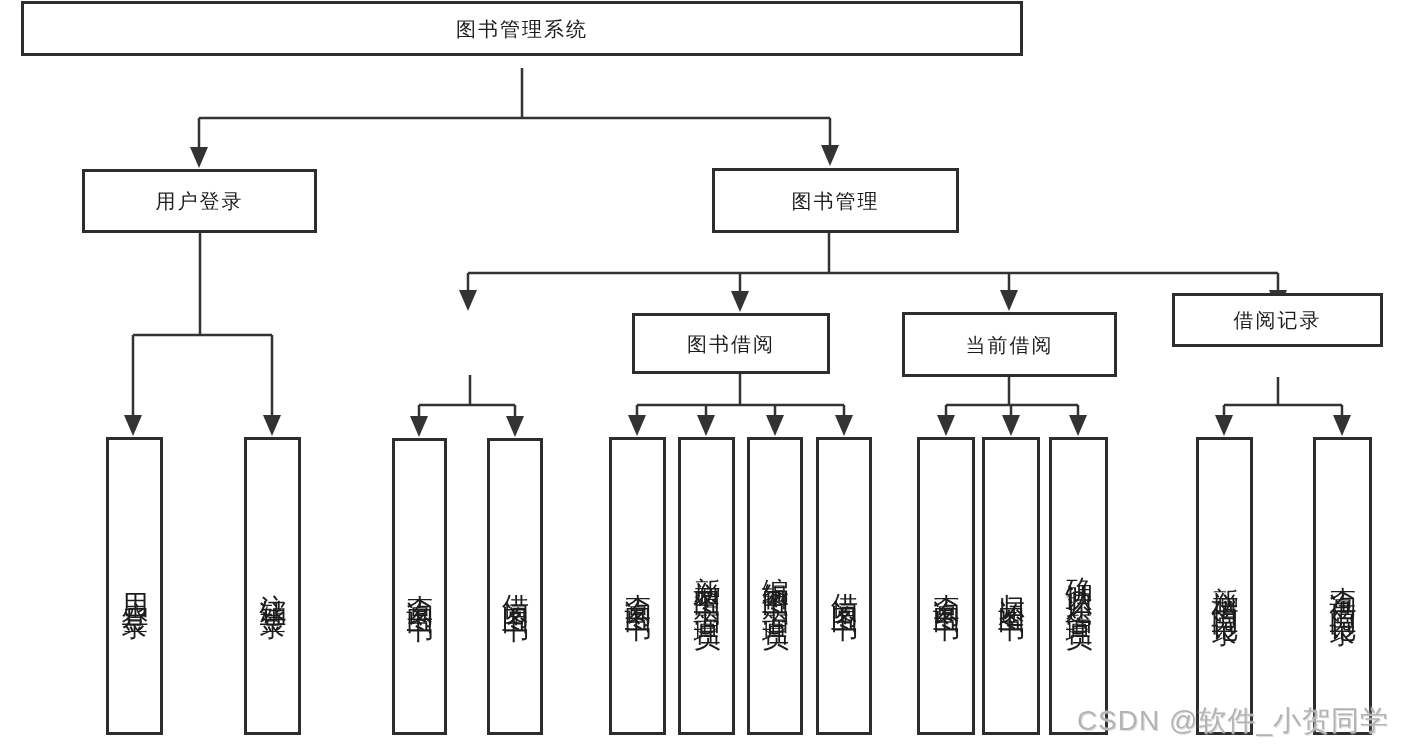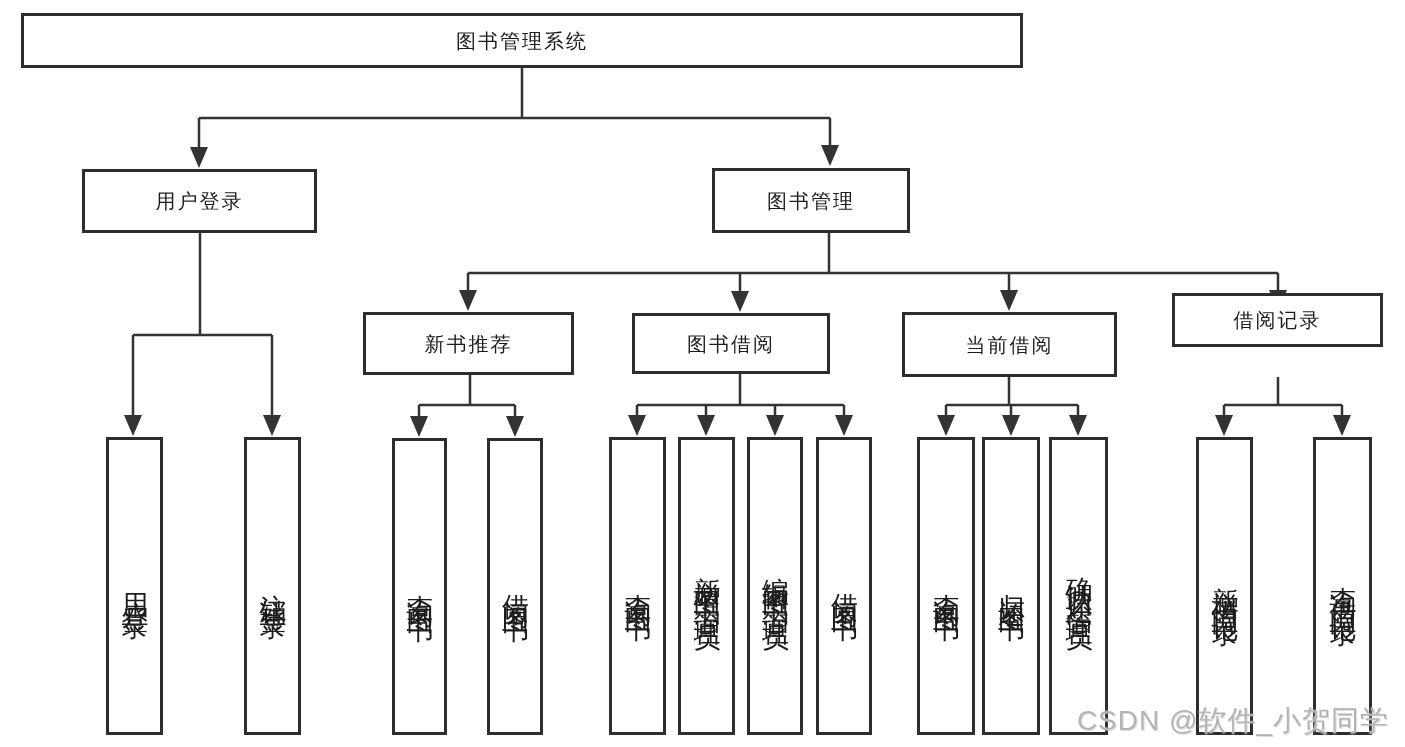--- a/index.html
+++ b/index.html
@@ -108,26 +108,25 @@
       M706 436 L697 415 L715 415 Z
       M775 436 L766 415 L784 415 Z
       M844 436 L835 415 L853 415 Z
       M946 436 L937 415 L955 415 Z
       M1011 436 L1002 415 L1020 415 Z
       M1078 436 L1069 415 L1087 415 Z
       M1224 436 L1215 415 L1233 415 Z
       M1342 436 L1333 415 L1351 415 Z"></path>
   </svg>
 
-  <div class="node hbox" style="left:21px; top:13px; width:1002px; height:55px;">图书管理系统</div>
+  <div class="node hbox" style="left:21px; top:1px; width:1002px; height:55px;">图书管理系统</div>
 
   <div class="node hbox" style="left:82px; top:169px; width:235px; height:64px;">用户登录</div>
-  <div class="node hbox" style="left:712px; top:168px; width:198px; height:65px;">图书管理</div>
+  <div class="node hbox" style="left:712px; top:168px; width:247px; height:65px;">图书管理</div>
 
-  <div class="node hbox" style="left:363px; top:312px; width:211px; height:63px;">新书推荐</div>
   <div class="node hbox" style="left:632px; top:313px; width:198px; height:61px;">图书借阅</div>
   <div class="node hbox" style="left:902px; top:312px; width:215px; height:65px;">当前借阅</div>
   <div class="node hbox" style="left:1172px; top:293px; width:211px; height:54px;">借阅记录</div>
 
   <div class="node vbox" style="left:106px; top:437px; width:57px; height:298px;">用户登录</div>
   <div class="node vbox" style="left:244px; top:437px; width:57px; height:298px;">注销登录</div>
 
   <div class="node vbox" style="left:392px; top:438px; width:55px; height:297px;">查询图书</div>
   <div class="node vbox" style="left:487px; top:438px; width:56px; height:297px;">借阅图书</div>
 

